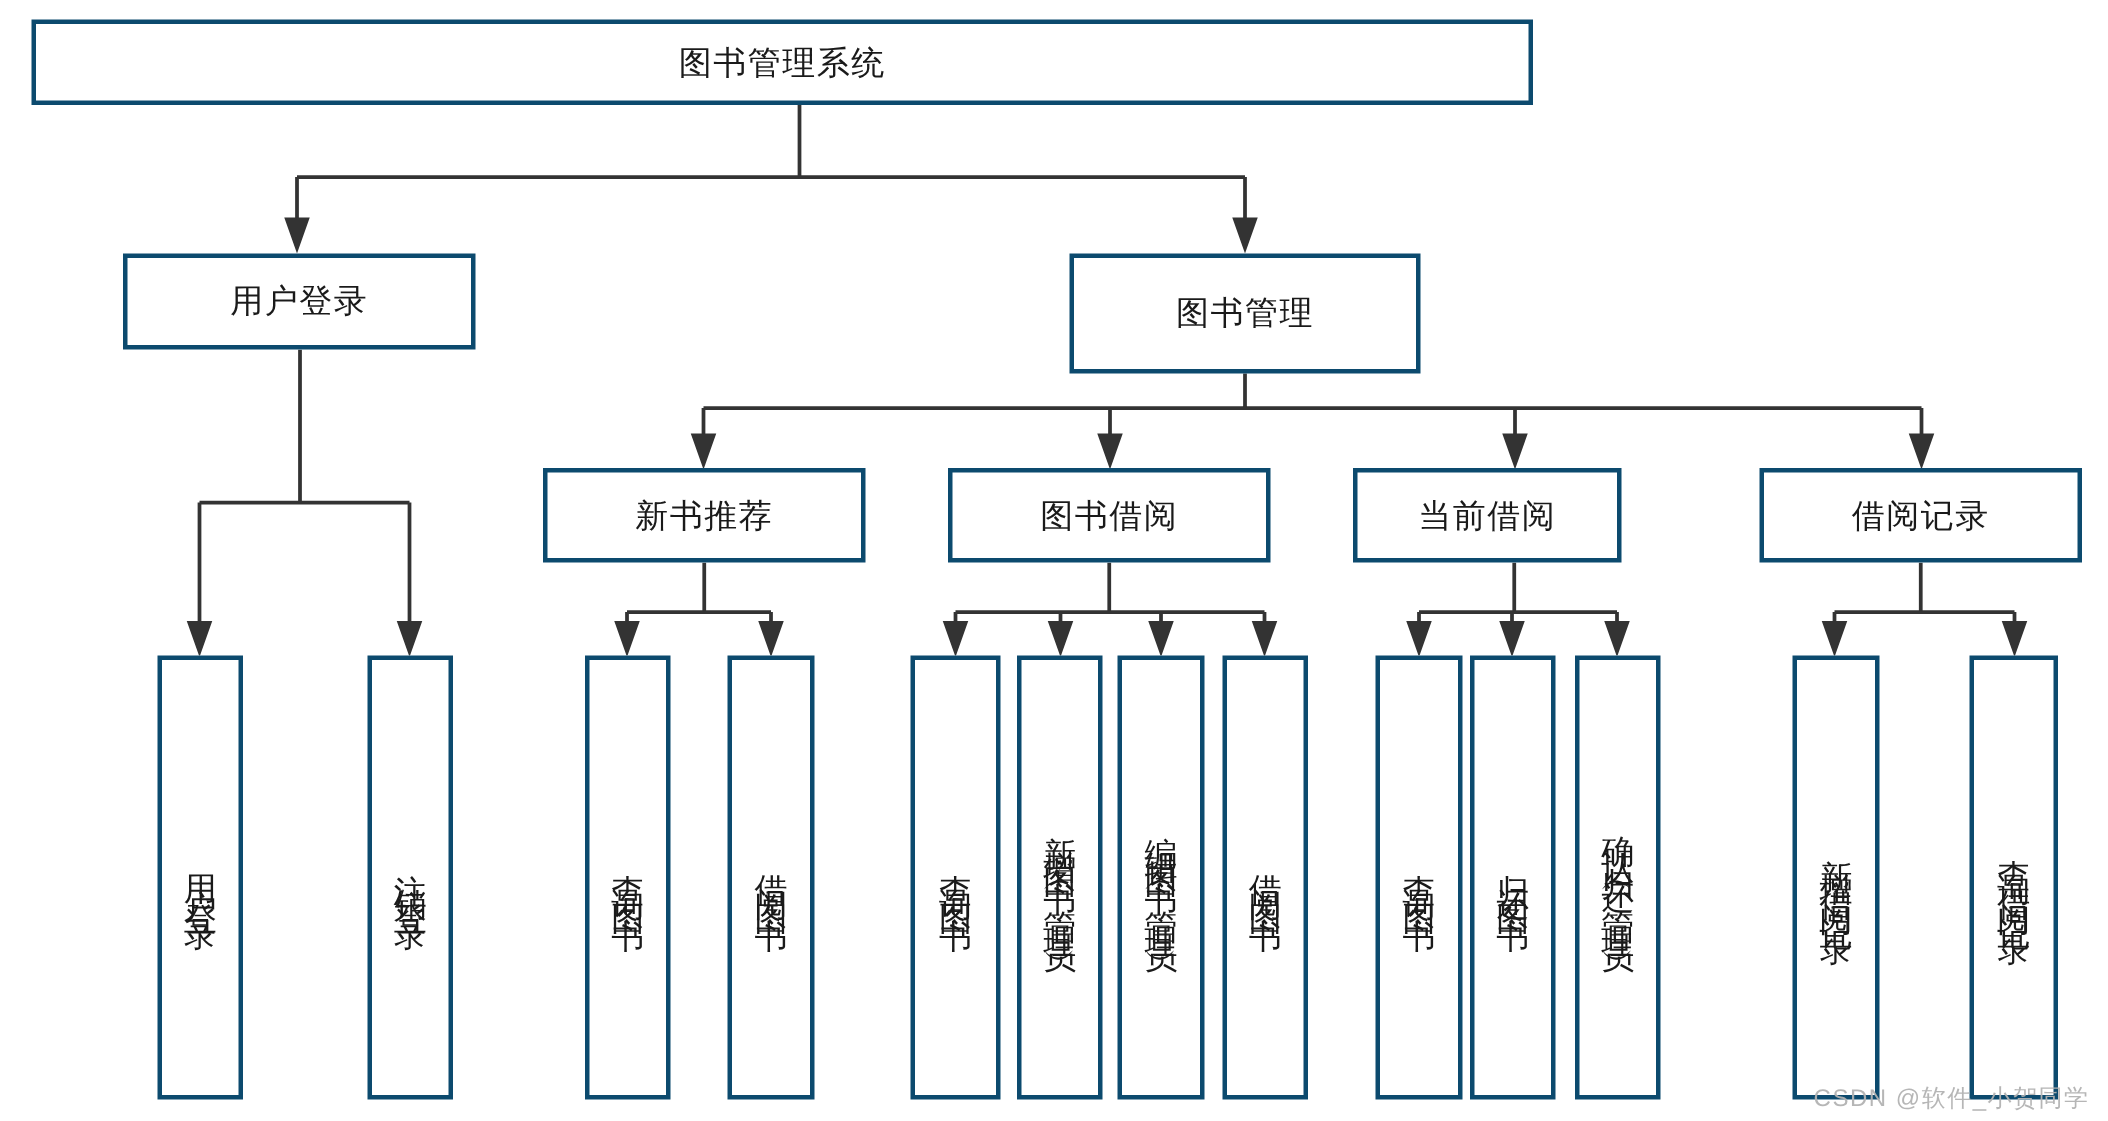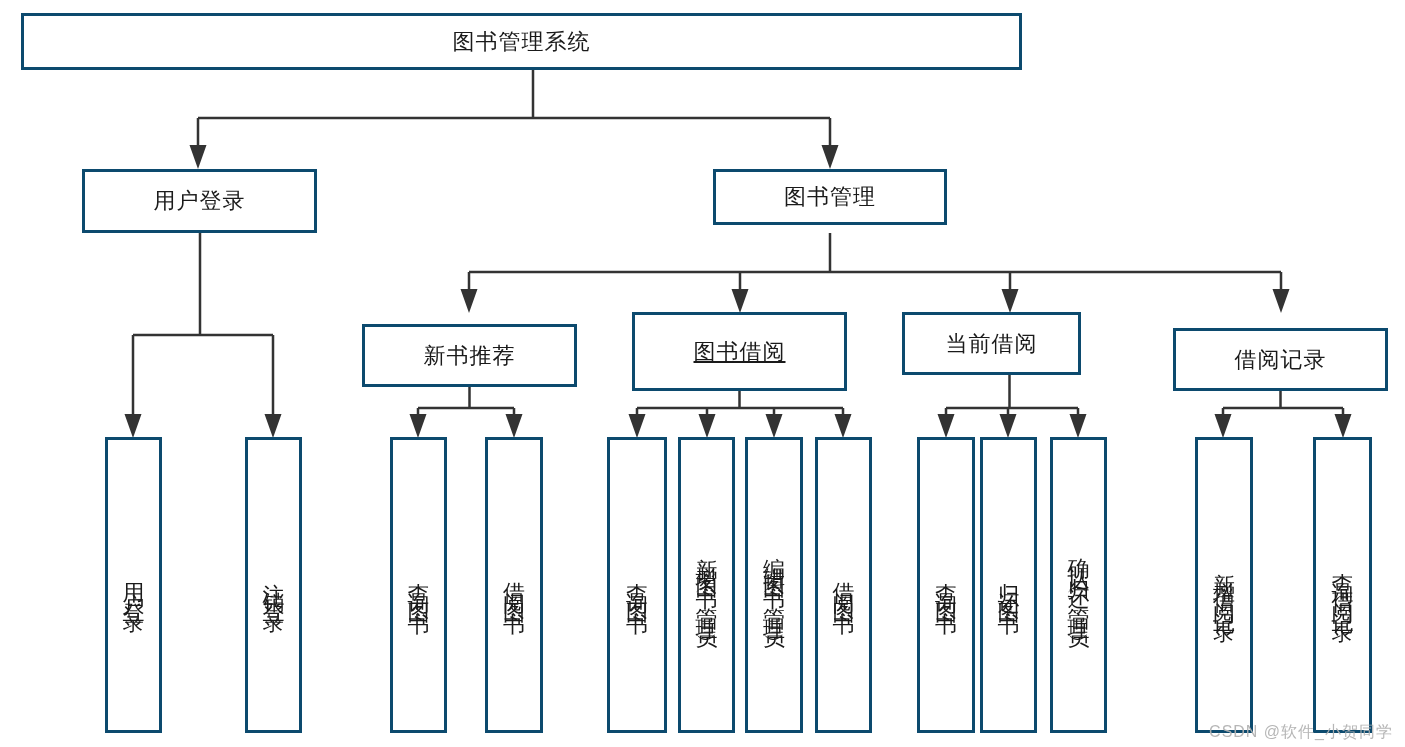--- a/index.html
+++ b/index.html
@@ -114,34 +114,34 @@
     M1334.5 414 L1351.5 414 L1343 438 Z"></path>
 </svg>
 
 <div class="node" style="left:21px; top:13px; width:1001px; height:57px;">
   <span>图书管理系统</span>
 </div>
 
 <div class="node" style="left:82px; top:169px; width:235px; height:64px;">
   <span>用户登录</span>
 </div>
-<div class="node" style="left:713px; top:169px; width:234px; height:56px;">
+<div class="node" style="left:713px; top:169px; width:234px; height:80px;">
   <span>图书管理</span>
 </div>
 
-<div class="node" style="left:362px; top:312px; width:215px; height:63px;margin-top:12px;">
+<div class="node" style="left:362px; top:312px; width:215px; height:63px;">
   <span>新书推荐</span>
 </div>
-<div class="node" style="left:632px; top:312px; width:215px; height:79px;text-decoration:underline;">
+<div class="node" style="left:632px; top:312px; width:215px; height:63px;">
   <span>图书借阅</span>
 </div>
 <div class="node" style="left:902px; top:312px; width:179px; height:63px;">
   <span>当前借阅</span>
 </div>
-<div class="node" style="left:1173px; top:328px; width:215px; height:63px;">
+<div class="node" style="left:1173px; top:312px; width:215px; height:63px;">
   <span>借阅记录</span>
 </div>
 
 <div class="node leaf" style="left:105px; width:57px;">
   <span class="vtext">用户登录</span>
 </div>
 <div class="node leaf" style="left:245px; width:57px;">
   <span class="vtext">注销登录</span>
 </div>
 

